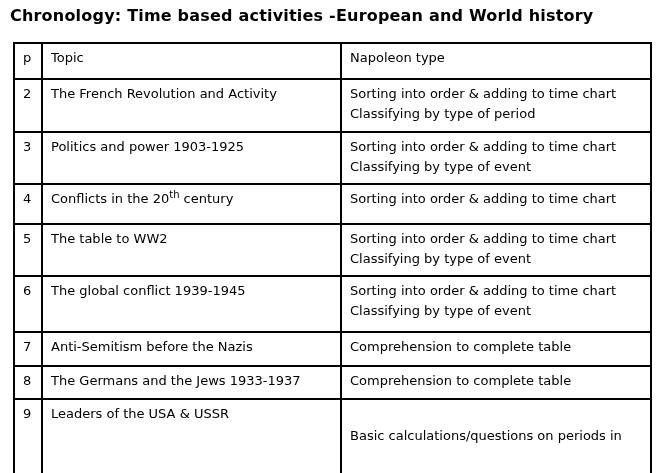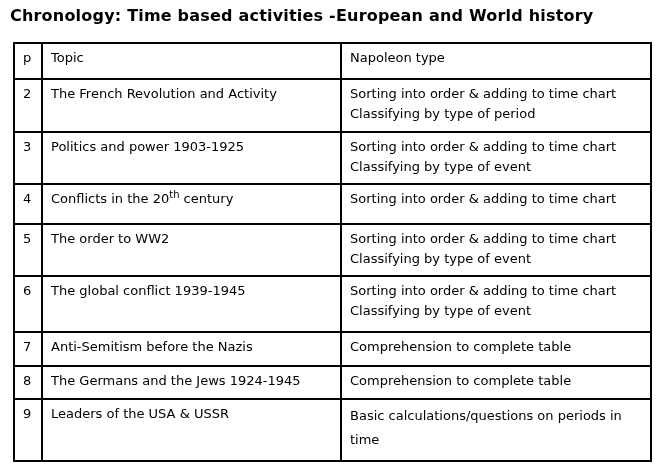--- a/index.html
+++ b/index.html
@@ -35,21 +35,21 @@
   td.p-cell, th.p-cell { padding-left: 9px; }
   sup.ord { font-size: 10px; line-height: 0; }
   tr.h-36 { height: 36px; }
   tr.h-53 { height: 53px; }
   tr.h-52 { height: 52px; }
   tr.h-40 { height: 40px; }
   tr.h-56 { height: 56px; }
   tr.h-34 { height: 34px; }
   tr.h-33 { height: 33px; }
   tr.h-62 { height: 62px; }
-  td.tall-lines div { line-height: 24px; }
+  td.tall-lines div { line-height: 24px; margin-top: 20px; }
 </style>
 </head>
 <body>
 
 <div class="page">
 
   <div class="doc-title">Chronology: Time based activities -European and World history</div>
 
   <table class="activities">
     <colgroup>
@@ -86,21 +86,21 @@
         <td class="p-cell">4</td>
         <td><span>Conflicts in the 20</span><sup class="ord">th</sup><span> century</span></td>
         <td>
           <div>Sorting into order &amp; adding to time chart</div>
           <div></div>
         </td>
       </tr>
 
       <tr class="h-52">
         <td class="p-cell">5</td>
-        <td><span>The order to WW2</span><sup class="ord"></sup><span></span></td>
+        <td><span>The table to WW2</span><sup class="ord"></sup><span></span></td>
         <td>
           <div>Sorting into order &amp; adding to time chart</div>
           <div>Classifying by type of event</div>
         </td>
       </tr>
 
       <tr class="h-56">
         <td class="p-cell">6</td>
         <td><span>The global conflict 1939-1945</span><sup class="ord"></sup><span></span></td>
         <td>
@@ -113,21 +113,21 @@
         <td class="p-cell">7</td>
         <td><span>Anti-Semitism before the Nazis</span><sup class="ord"></sup><span></span></td>
         <td>
           <div>Comprehension to complete table</div>
           <div></div>
         </td>
       </tr>
 
       <tr class="h-33">
         <td class="p-cell">8</td>
-        <td><span>The Germans and the Jews 1924-1945</span><sup class="ord"></sup><span></span></td>
+        <td><span>The Germans and the Jews 1933-1937</span><sup class="ord"></sup><span></span></td>
         <td>
           <div>Comprehension to complete table</div>
           <div></div>
         </td>
       </tr>
 
       <tr class="h-62">
         <td class="p-cell">9</td>
         <td><span>Leaders of the USA &amp; USSR</span><sup class="ord"></sup><span></span></td>
         <td class="tall-lines">

